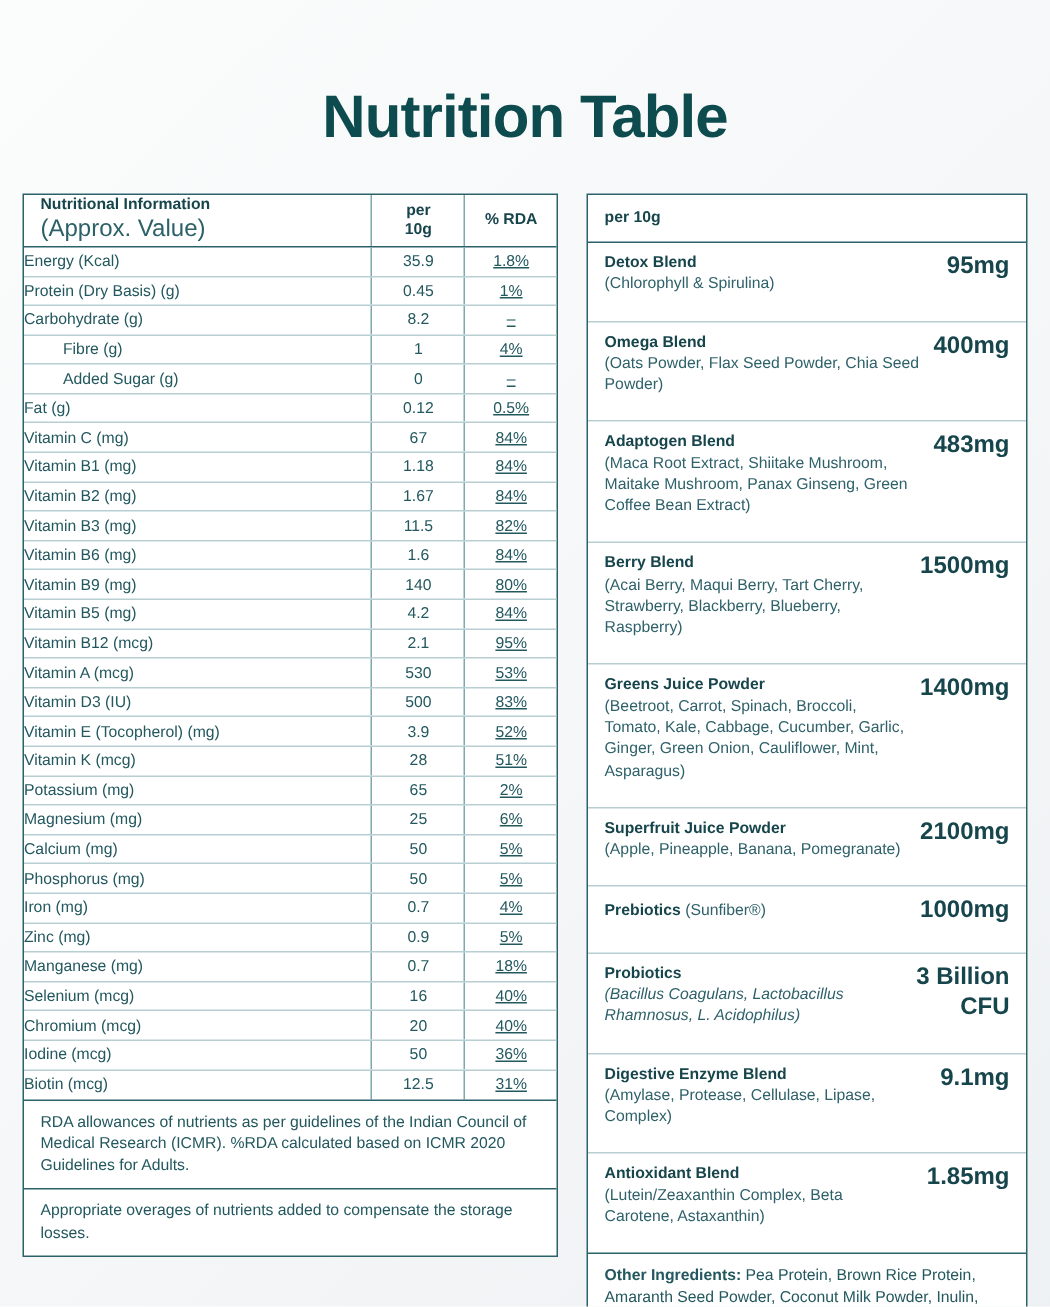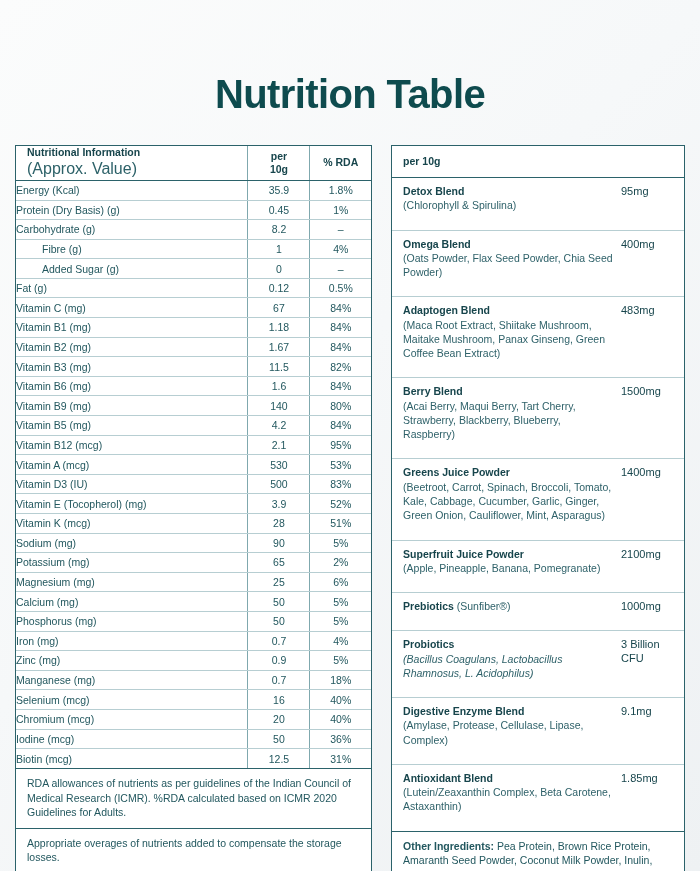--- a/index.html
+++ b/index.html
@@ -16,21 +16,21 @@
     position: relative;
     overflow: hidden;
   }
 
   .page-title {
     text-align: center;
     font-size: 40px;
     font-weight: bold;
     color: #0e4b4e;
     letter-spacing: -0.6px;
-    padding-top: 74px;
+    padding-top: 58px;
     line-height: 1;
   }
 
   .tables-wrap {
     display: flex;
     align-items: flex-start;
     gap: 19px;
     padding: 0 15px;
     margin-top: 31px;
   }
@@ -87,21 +87,21 @@
 
   tbody td {
     font-size: 10.5px;
     height: 19.6px;
     color: #23585f;
   }
 
   td.c-name  { padding-left: 11px; text-align: left; }
   td.c-name.indent { padding-left: 26px; }
   td.c-value { text-align: center; }
-  td.c-rda   { text-align: center; }
+  td.c-rda   { text-align: center; text-decoration: underline; }
 
   .note {
     font-size: 10.5px;
     line-height: 1.38;
     color: #23585f;
     padding: 7px 10px 8px 11px;
     border-top: 1.6px solid #2b626a;
   }
 
   
@@ -153,23 +153,24 @@
     line-height: 1.36;
     color: #1d535a;
     flex: 1 1 auto;
   }
 
   .blend-name .bold { font-weight: bold; color: #17454c; }
   .blend-name .ital { font-style: italic; }
   .blend-name .desc { color: #2e6169; }
 
   .blend-amt {
-    font-size: 11px;
-    font-weight: normal;
+    font-size: 16px;
+    font-weight: bold;
     color: #17454c;
+    text-align: right;
     white-space: pre-line;
     line-height: 1.28;
     flex: 0 0 auto;
     min-width: 52px;
   }
 
   .other-ing {
     font-size: 10.5px;
     line-height: 1.38;
     color: #23585f;
@@ -290,25 +291,20 @@
             <td class="c-name col-name">Vitamin E (Tocopherol) (mg)</td>
             <td class="c-value col-value">3.9</td>
             <td class="c-rda col-rda">52%</td>
           </tr>
           <tr>
             <td class="c-name col-name">Vitamin K (mcg)</td>
             <td class="c-value col-value">28</td>
             <td class="c-rda col-rda">51%</td>
           </tr>
           <tr>
-            <td class="c-name col-name">Sodium (mg)</td>
-            <td class="c-value col-value">90</td>
-            <td class="c-rda col-rda">5%</td>
-          </tr>
-          <tr>
             <td class="c-name col-name">Potassium (mg)</td>
             <td class="c-value col-value">65</td>
             <td class="c-rda col-rda">2%</td>
           </tr>
           <tr>
             <td class="c-name col-name">Magnesium (mg)</td>
             <td class="c-value col-value">25</td>
             <td class="c-rda col-rda">6%</td>
           </tr>
           <tr>

